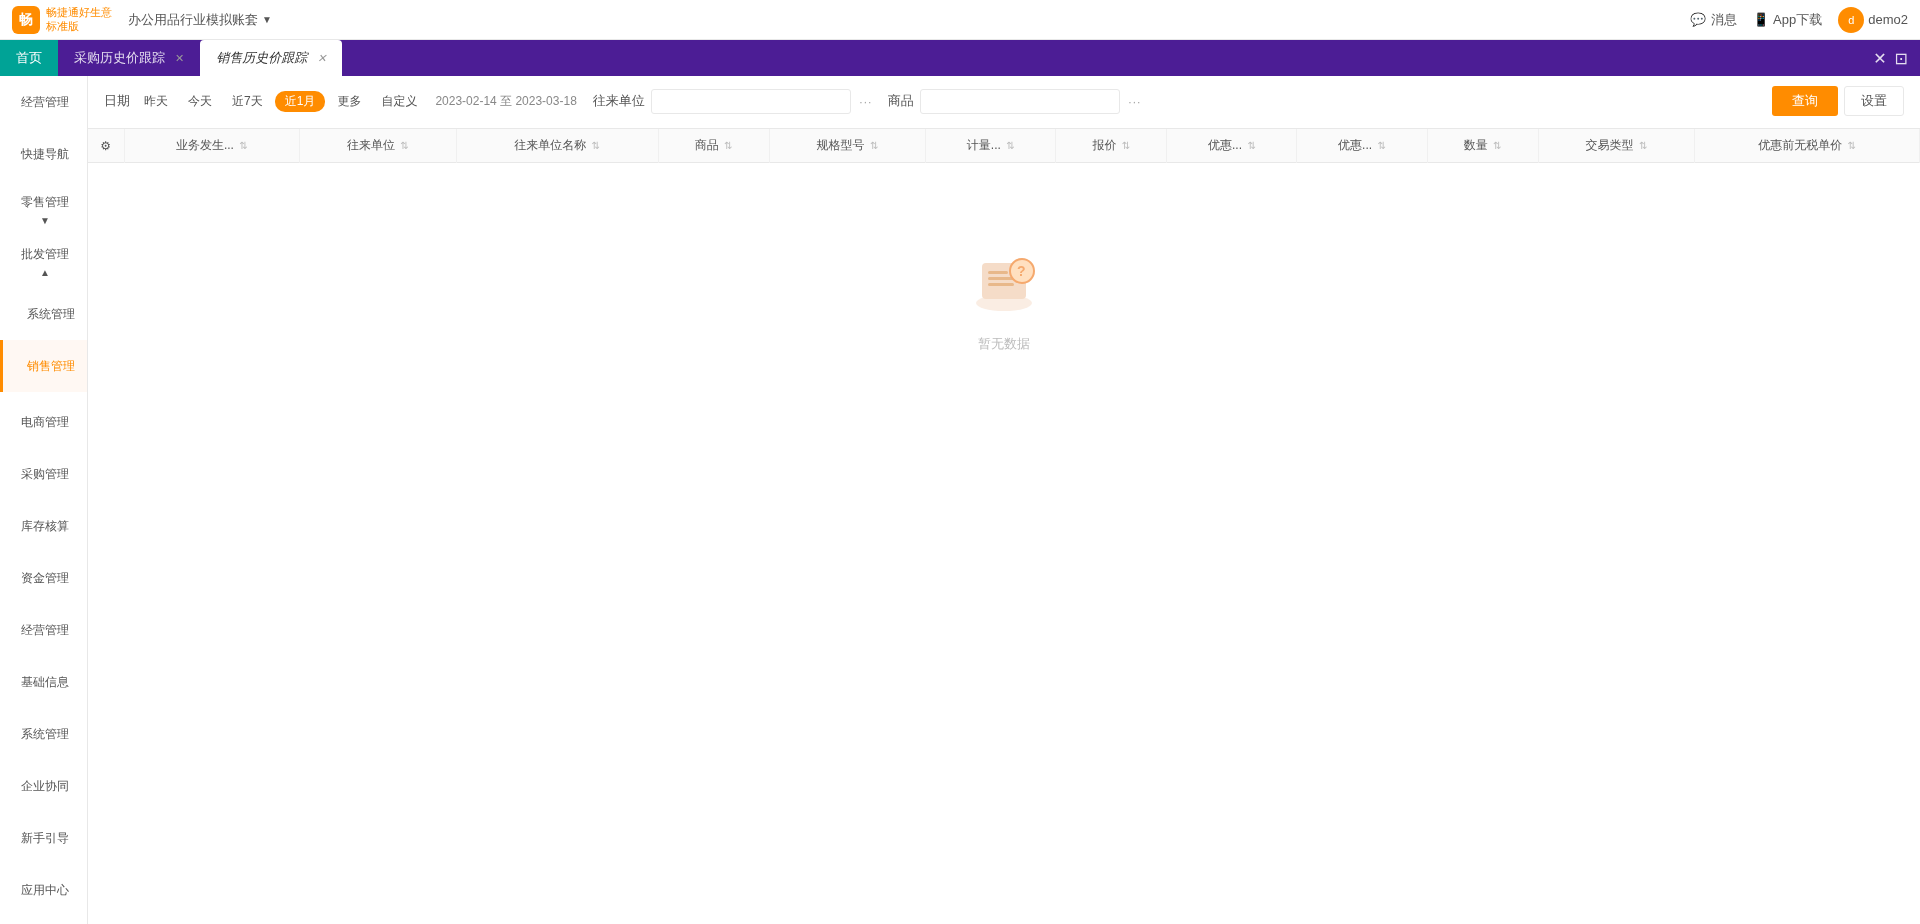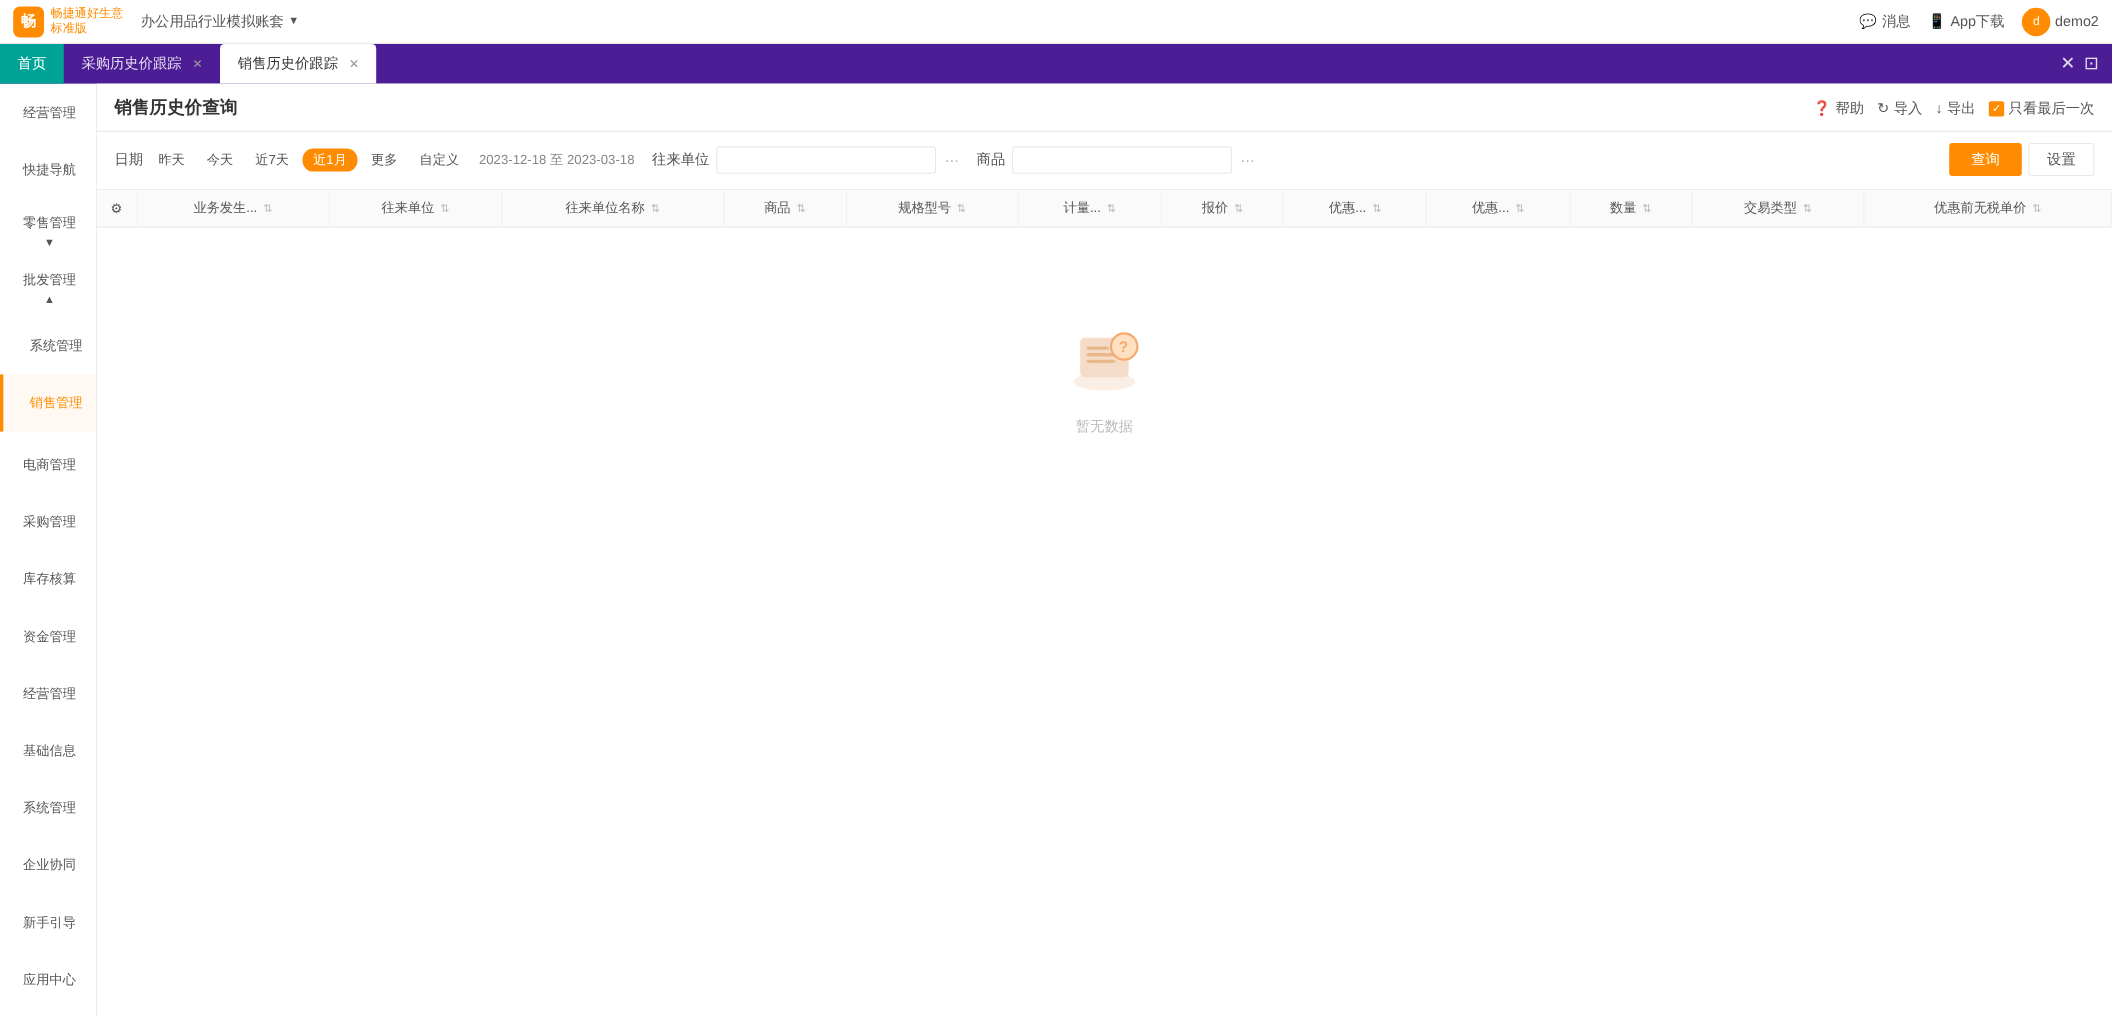--- a/index.html
+++ b/index.html
@@ -39,21 +39,21 @@
       display: flex;
       align-items: center;
       padding: 0 16px;
       font-size: 13px;
       cursor: pointer;
       color: rgba(255,255,255,0.85);
       gap: 6px;
       white-space: nowrap;
     }
     .tab-item.home { background: #00a396; color: white; }
-    .tab-item.active { background: white; color: #333; border-radius: 4px 4px 0 0; }
+    .tab-item.active { background: white; color: #333; border-radius: 4px 4px 0 0; font-style: italic; }
     .tab-item .close-btn { font-size: 11px; color: #999; cursor: pointer; margin-left: 4px; }
     .tab-bar-right { margin-left: auto; display: flex; align-items: center; gap: 8px; padding-right: 12px; }
     .tab-bar-icon { color: rgba(255,255,255,0.85); cursor: pointer; font-size: 16px; }
 
     
     .main-layout { display: flex; flex: 1; overflow: hidden; }
 
     
     .sidebar {
       width: 88px;
@@ -274,56 +274,33 @@
       <span>应用中心</span>
     </div>
     <div class="sidebar-item">
       
     </div>
 
   </div>
 
   <div class="content">
 
-    <div class="page-header">
-      <div class="page-title-row">
-        <div class="page-title">销售历史价查询</div>
-        <div class="page-actions">
-          <div class="page-action-btn">
-            <span>❓</span>
-            <span>帮助</span>
-          </div>
-          <div class="page-action-btn">
-            <span>↻</span>
-            <span>导入</span>
-          </div>
-          <div class="page-action-btn">
-            <span>↓</span>
-            <span>导出</span>
-          </div>
-          <label class="checkbox-label">
-            <div class="checkbox-checked">✓</div>
-            <span>只看最后一次</span>
-          </label>
-        </div>
-      </div>
-    </div>
 
     <div class="filter-bar">
       <div class="filter-group">
         <span class="filter-label">日期</span>
         <div class="date-btns">
           <button class="date-btn">昨天</button>
           <button class="date-btn">今天</button>
           <button class="date-btn">近7天</button>
           <button class="date-btn active">近1月</button>
           <button class="date-btn">更多</button>
           <button class="date-btn">自定义</button>
         </div>
-        <span class="date-range">2023-12-18 至 2023-03-18</span>
+        <span class="date-range">2023-02-14 至 2023-03-18</span>
       </div>
 
       <div class="filter-input-group">
         <span class="filter-label">往来单位</span>
         <input class="filter-input" type="text" style="">
         <span class="filter-dots">···</span>
       </div>
 
       <div class="filter-input-group">
         <span class="filter-label">商品</span>

